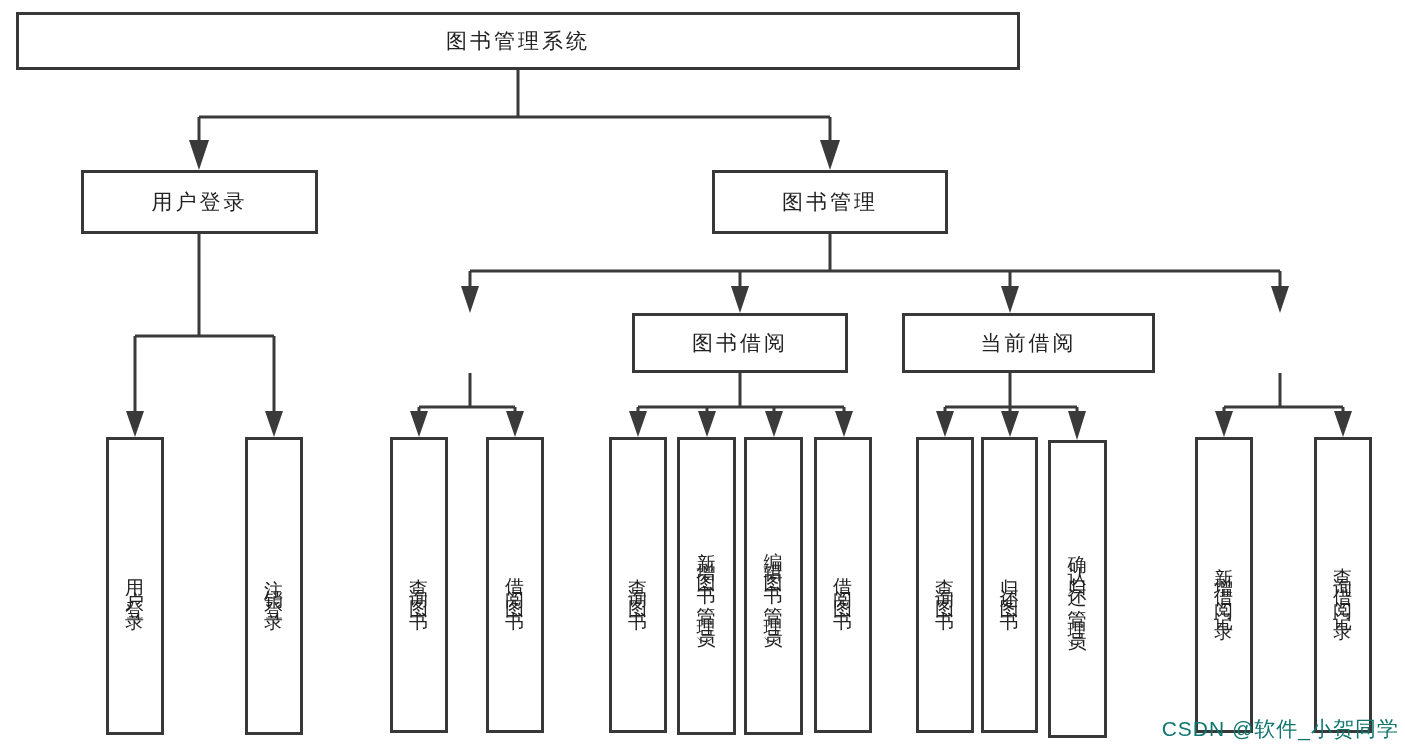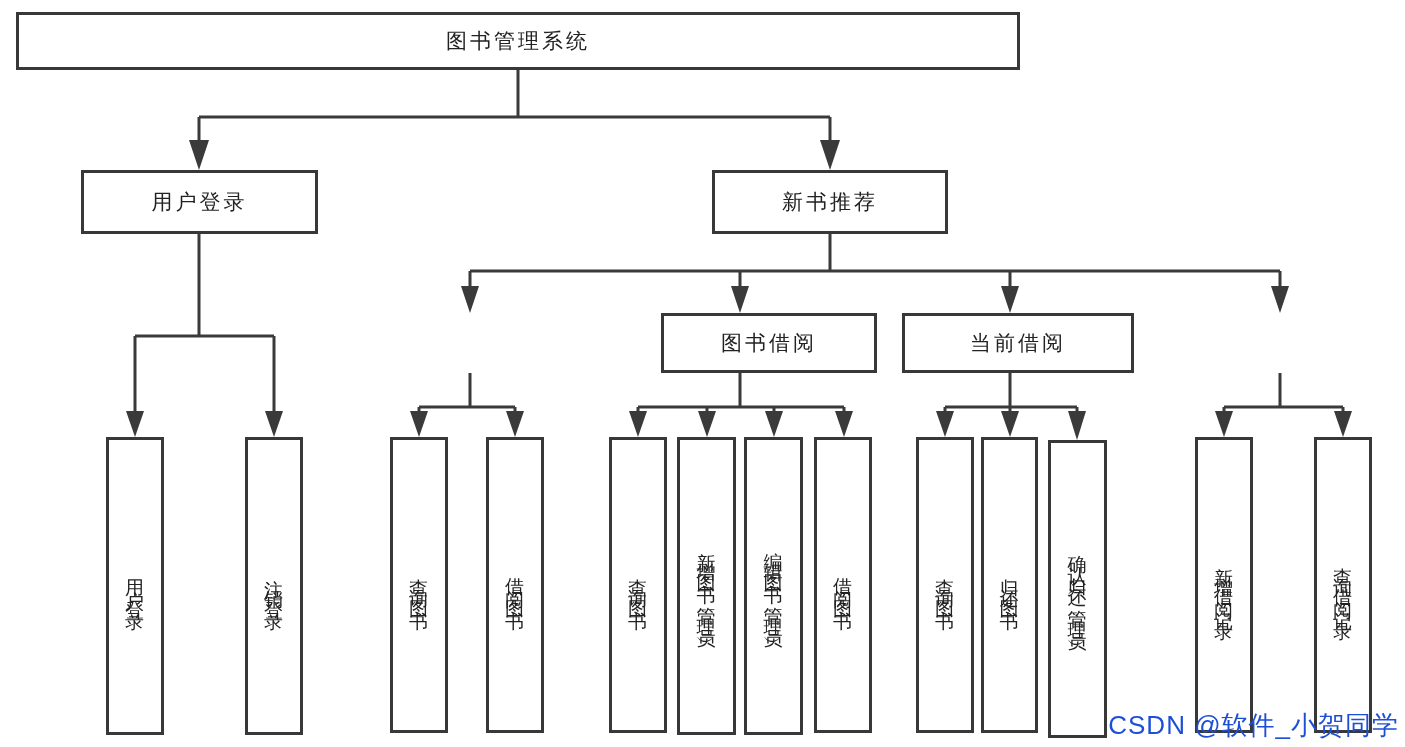--- a/index.html
+++ b/index.html
@@ -32,22 +32,22 @@
     writing-mode:vertical-rl;
     text-orientation:mixed;
     font-size:19px;
     letter-spacing:11px;
     line-height:1;
   }
   .watermark{
     position:absolute;
     right:6px;
     bottom:4px;
-    font-size:26px;
-    color:#1d4ed8;
+    font-size:21px;
+    color:#0f766e;
     letter-spacing:1px;
     white-space:nowrap;
   }
 </style>
 </head>
 <body>
 
 <div class="canvas">
 
   <svg class="wires" viewBox="0 0 1405 747">
@@ -93,24 +93,24 @@
       <polygon points="1068,411 1086,411 1077,440"></polygon>
 
       <polygon points="1215,411 1233,411 1224,437"></polygon>
       <polygon points="1334,411 1352,411 1343,437"></polygon>
     </g>
   </svg>
 
   <div class="node h" style="left:16px;top:12px;width:1004px;height:58px">图书管理系统</div>
 
   <div class="node h" style="left:81px;top:170px;width:237px;height:64px">用户登录</div>
-  <div class="node h" style="left:712px;top:170px;width:236px;height:64px">新书推荐</div>
+  <div class="node h" style="left:712px;top:170px;width:236px;height:64px">图书管理</div>
 
-  <div class="node h" style="left:661px;top:313px;width:216px;height:60px">图书借阅</div>
-  <div class="node h" style="left:902px;top:313px;width:232px;height:60px">当前借阅</div>
+  <div class="node h" style="left:632px;top:313px;width:216px;height:60px">图书借阅</div>
+  <div class="node h" style="left:902px;top:313px;width:253px;height:60px">当前借阅</div>
 
   <div class="node v" style="left:106px;top:437px;width:58px;height:298px">用户登录</div>
   <div class="node v" style="left:245px;top:437px;width:58px;height:298px">注销登录</div>
 
   <div class="node v" style="left:390px;top:437px;width:58px;height:296px">查询图书</div>
   <div class="node v" style="left:486px;top:437px;width:58px;height:296px">借阅图书</div>
 
   <div class="node v" style="left:609px;top:437px;width:58px;height:296px">查询图书</div>
   <div class="node v" style="left:677px;top:437px;width:59px;height:298px">新增图书（管理员）</div>
   <div class="node v" style="left:744px;top:437px;width:59px;height:298px">编辑图书（管理员）</div>

